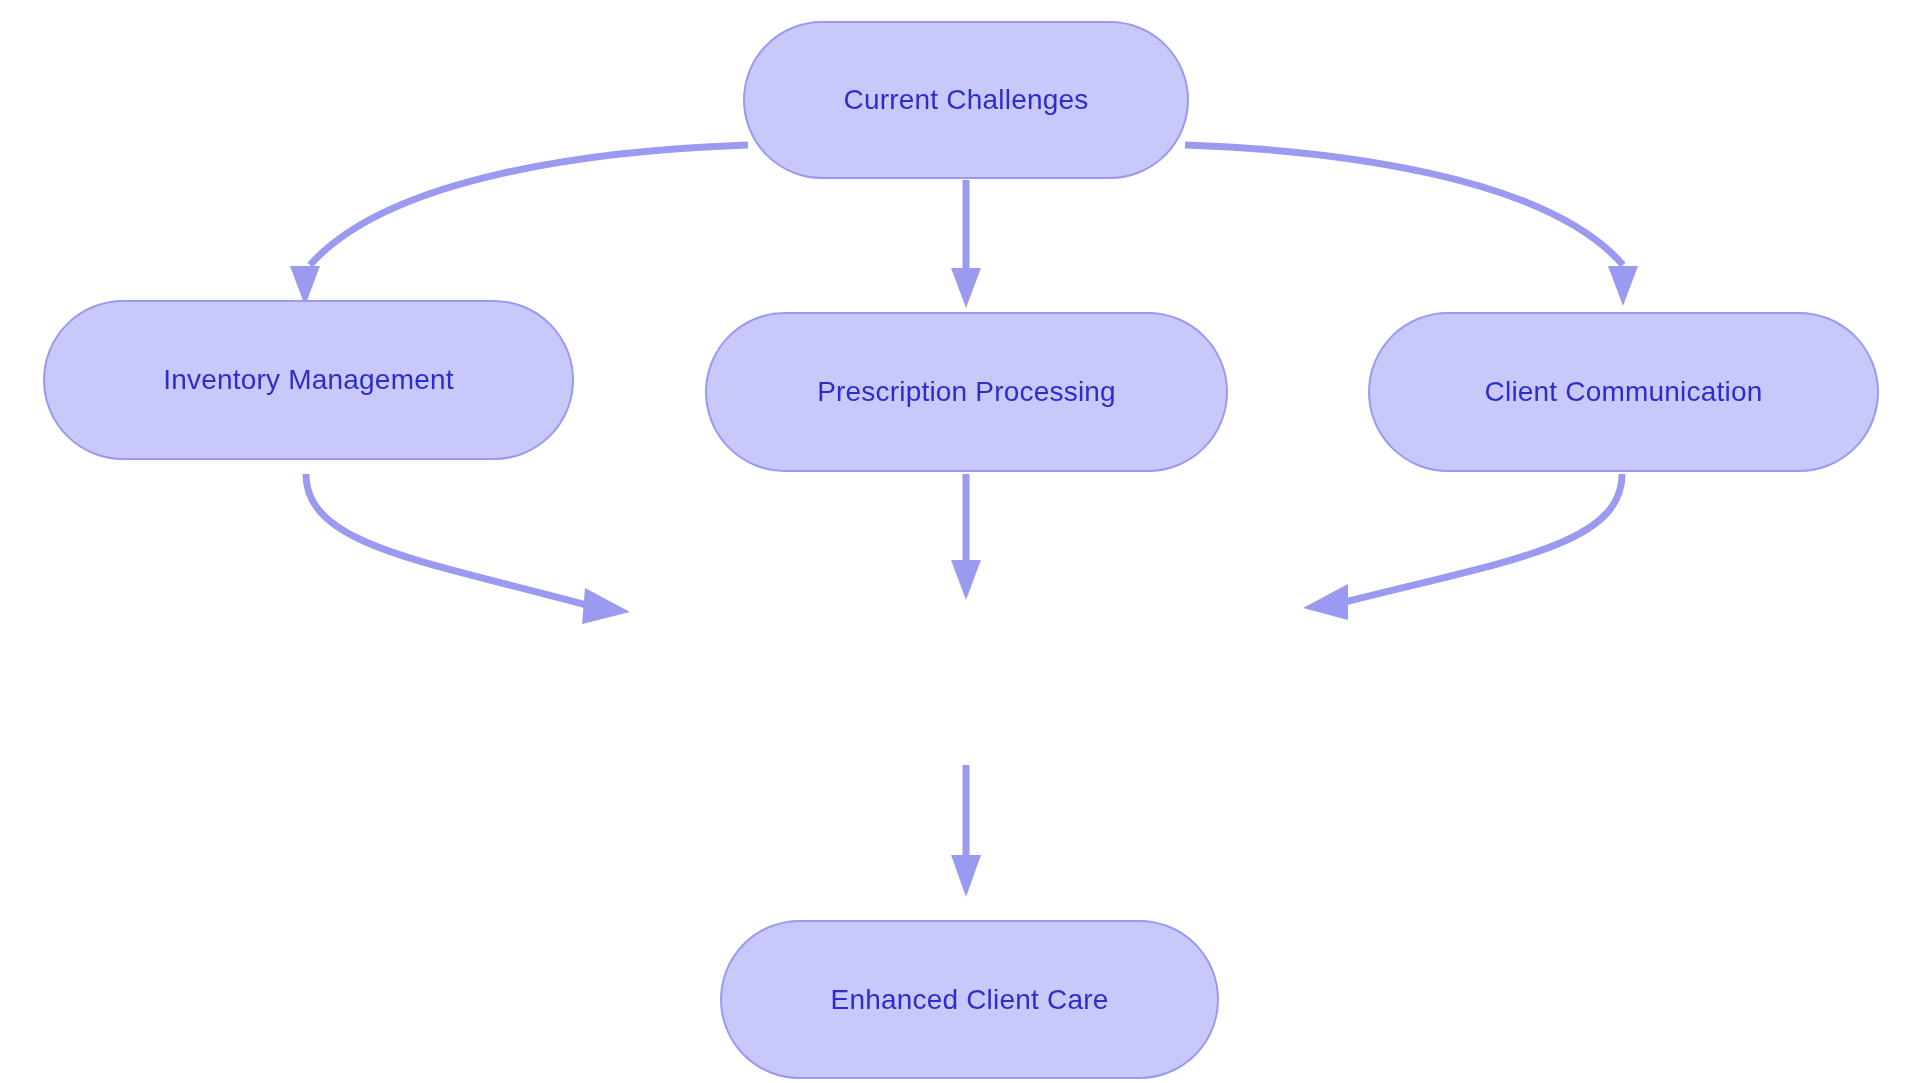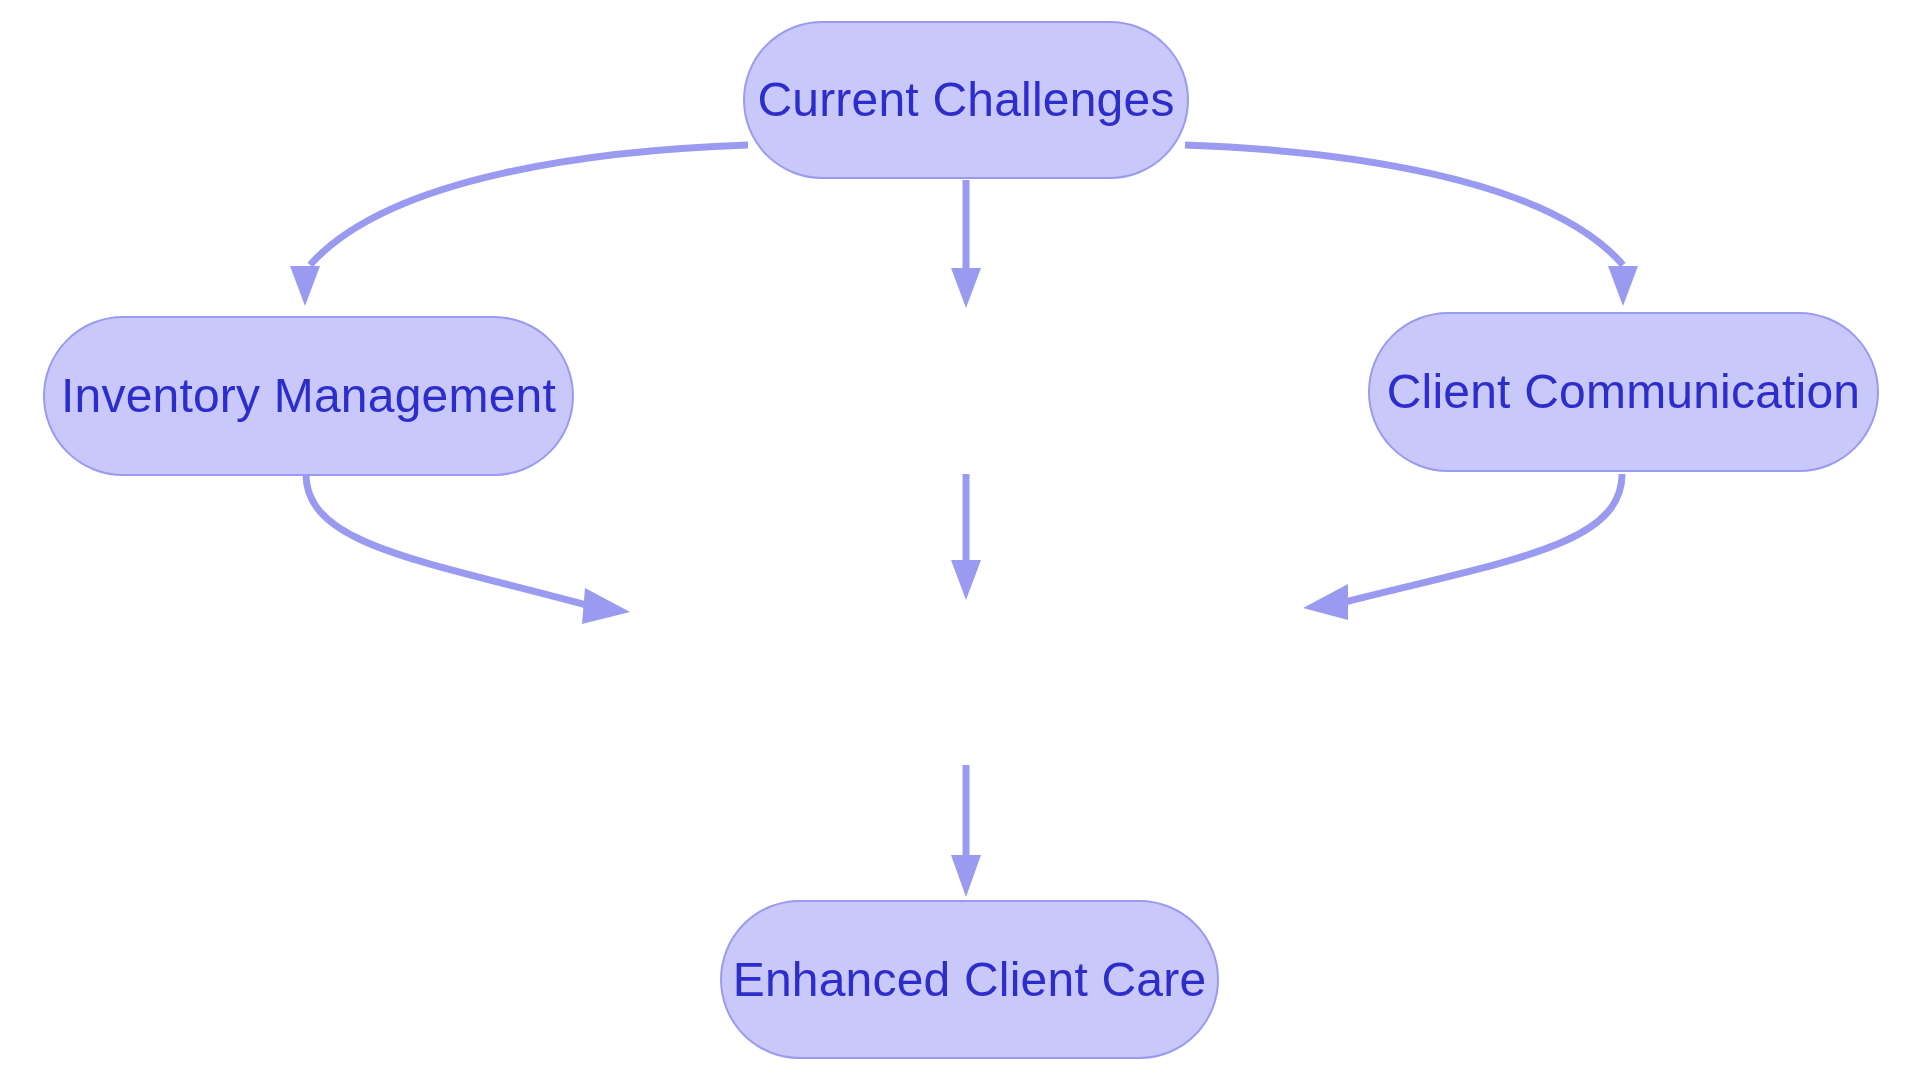--- a/index.html
+++ b/index.html
@@ -26,39 +26,39 @@
   .node {
     position: absolute;
     box-sizing: border-box;
     background: #c8c8fb;
     border: 2px solid #9a9af0;
     border-radius: 999px;
     display: flex;
     align-items: center;
     justify-content: center;
     color: #2d2dcc;
-    font-size: 48px;
+    font-size: 28px;
     font-weight: 400;
     letter-spacing: 0.2px;
     white-space: nowrap;
     user-select: none;
   }
   .node-label {
     display: block;
     line-height: 1;
     padding: 0 10px;
   }
 
   
   #node-current-challenges { left: 743px;  top: 21px;  width: 446px; height: 158px; }
-  #node-inventory-management { left: 43px;  top: 316px; width: 531px; height: 160px; }
+  #node-inventory-management { left: 43px;  top: 300px; width: 531px; height: 160px; }
   #node-prescription-processing { left: 705px; top: 312px; width: 523px; height: 160px; }
   #node-client-communication { left: 1368px; top: 312px; width: 511px; height: 160px; text-align: center; }
   #node-ai-assistant { left: 622px; top: 604px; width: 689px; height: 159px; }
-  #node-enhanced-client-care { left: 720px; top: 900px; width: 499px; height: 159px; }
+  #node-enhanced-client-care { left: 720px; top: 920px; width: 499px; height: 159px; }
 </style>
 </head>
 <body>
 
 <div id="canvas">
 
   <svg id="edges" viewBox="0 0 1920 1083" width="1920" height="1083" xmlns="http://www.w3.org/2000/svg">
     <defs>
       <marker id="arrow-down" markerWidth="10" markerHeight="9" refX="1.2" refY="4.5" orient="auto" markerUnits="userSpaceOnUse">
         <path d="M0,0 L10,4.5 L0,9 z" fill="#9a9af0"></path>
@@ -102,20 +102,23 @@
   </svg>
 
   <div class="node" id="node-current-challenges">
     <span class="node-label">Current Challenges</span>
   </div>
 
   <div class="node" id="node-inventory-management">
     <span class="node-label">Inventory Management</span>
   </div>
 
+  <div class="node" id="node-prescription-processing">
+    <span class="node-label">Prescription Processing</span>
+  </div>
 
   <div class="node" id="node-client-communication">
     <span class="node-label">Client Communication</span>
   </div>
 
 
   <div class="node" id="node-enhanced-client-care">
     <span class="node-label">Enhanced Client Care</span>
   </div>
 

